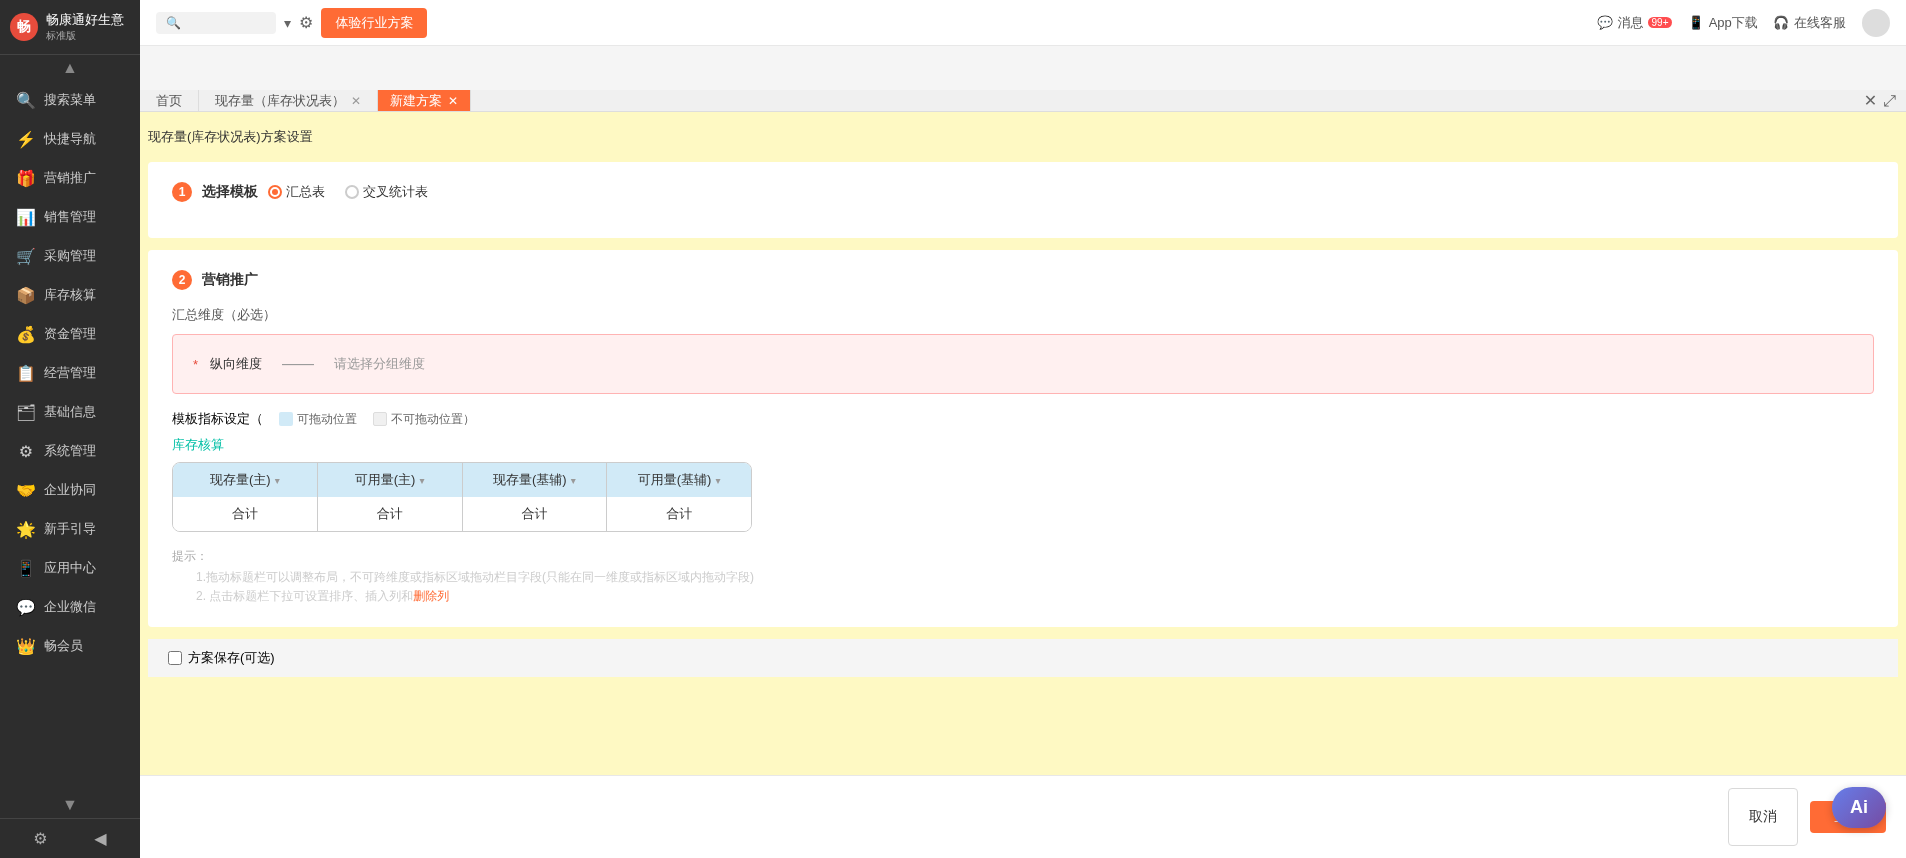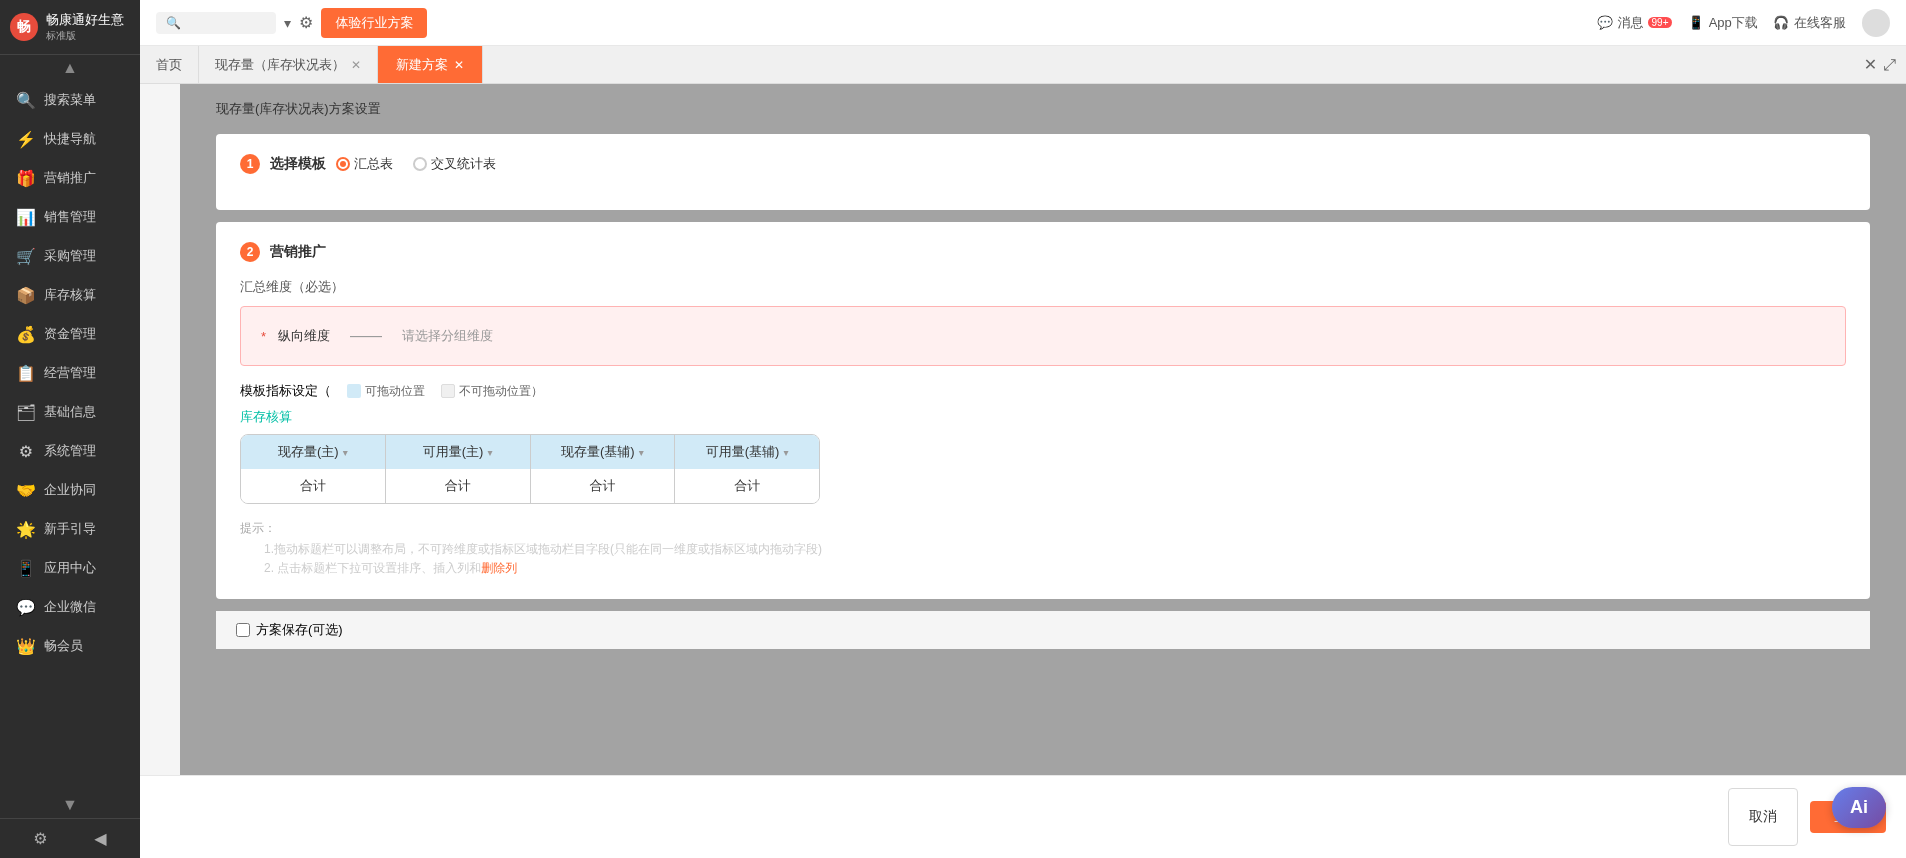--- a/index.html
+++ b/index.html
@@ -81,44 +81,45 @@
     .badge {
       background: #ff4d4f; color: #fff; border-radius: 8px;
       font-size: 10px; padding: 0 4px; min-width: 16px; text-align: center;
     }
     .avatar-placeholder { width: 28px; height: 28px; background: #ddd; border-radius: 50%; }
 
     
     .tabbar {
       background: #f0f0f0;
       display: flex; align-items: center;
-      height: 38px; padding: 0 0 0 0;
+      height: 22px; padding: 0 0 0 0;
       flex-shrink: 0;
       border-bottom: 1px solid #ddd;
+      margin-top: 44px;
     }
     .tab {
       display: flex; align-items: center; gap: 6px;
       padding: 0 16px; height: 100%; font-size: 13px;
       cursor: pointer; color: #555; background: #f0f0f0;
       border-right: 1px solid #ddd;
       white-space: nowrap;
     }
     .tab-close { color: #999; font-size: 12px; cursor: pointer; }
     .tab-new {
       display: flex; align-items: center; gap: 6px;
-      padding: 0 18px; height: 100%; font-size: 13px;
+      padding: 0 12px; height: 100%; font-size: 13px;
       cursor: pointer; color: #fff; background: #ff6b35;
       white-space: nowrap;
     }
     .tab-new .tab-close { color: #fff; }
 
     
     .content-area {
-      flex: 1; overflow-y: auto; padding: 16px 36px;
-      background: #a3a3a3; position: relative; margin-left: 40px;
+      flex: 1; overflow-y: auto; padding: 16px 8px;
+      background: #fef9c3; position: relative;
     }
 
     .page-title { font-size: 13px; color: #333; margin-bottom: 16px; }
 
     .card {
       background: #fff; border-radius: 4px;
       padding: 20px 24px; margin-bottom: 12px;
     }
 
     

